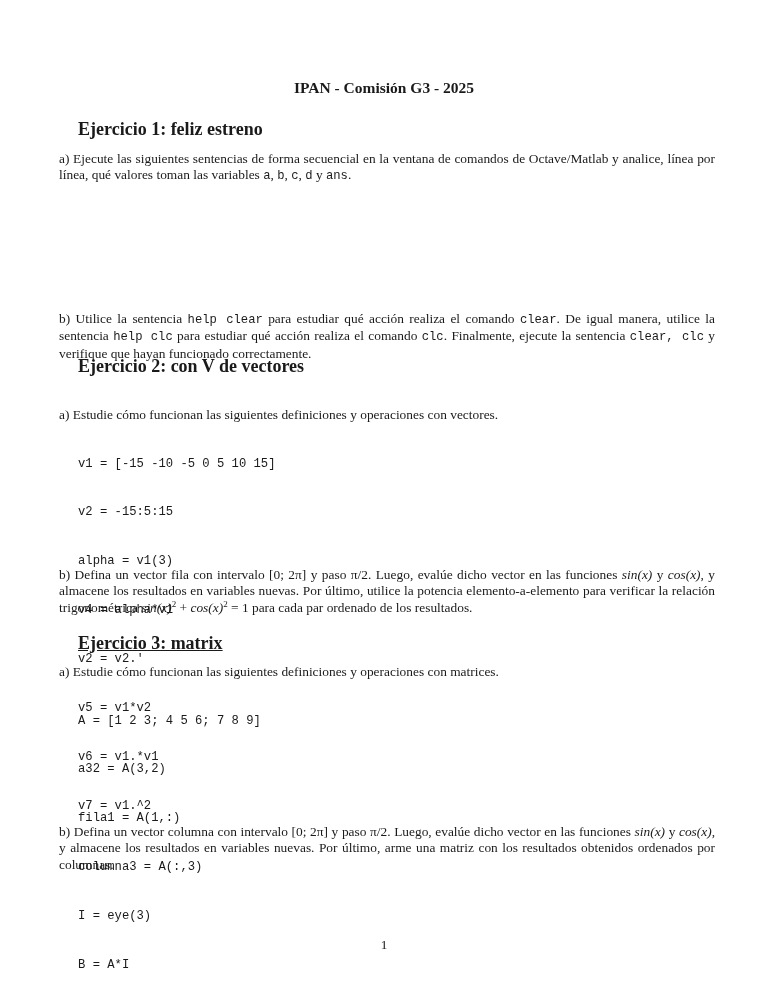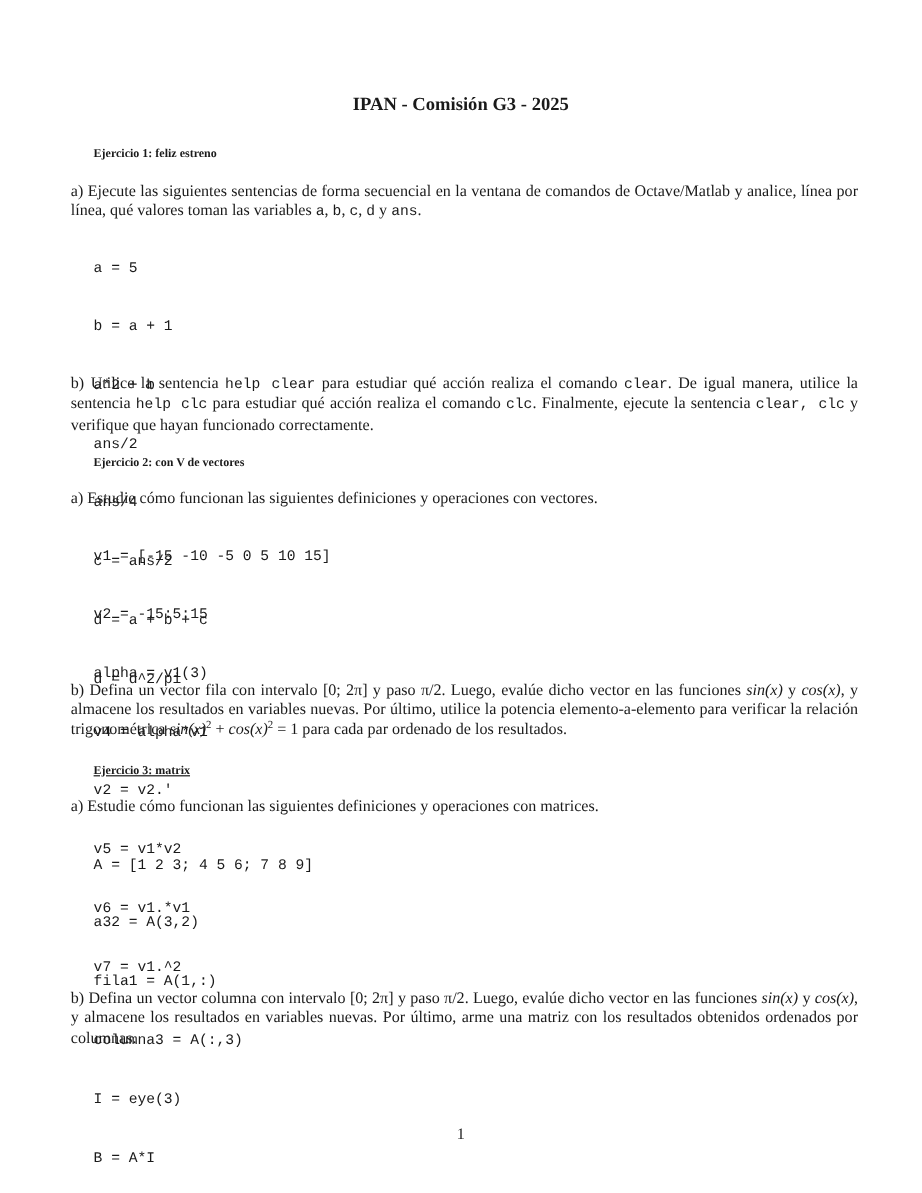--- a/index.html
+++ b/index.html
@@ -13,21 +13,21 @@
       position: absolute; left: 0; width: 768px; top: 79px; text-align: center;
       font-family: "Liberation Serif", serif; font-weight: bold; font-size: 15.5px;
       line-height: 18px;
     }
     .subtitle {
       position: absolute; left: 0; width: 768px; top: 96px; text-align: center;
       font-family: "Liberation Serif", serif; font-size: 15px; line-height: 18px;
     }
     .section-title {
       position: absolute; left: 78px; font-family: "Liberation Serif", serif;
-      font-weight: bold; font-size: 10px; line-height: 16px;
+      font-weight: bold; font-size: 18px; line-height: 16px;
     }
     .para {
       position: absolute; left: 59px; width: 656px;
       font-family: "Liberation Serif", serif; font-size: 13.4px; line-height: 16.3px;
       text-align: justify; text-align-last: left;
     }
     .code-block {
       position: absolute; left: 78px;
       font-family: "Liberation Mono", "DejaVu Sans Mono", monospace; font-size: 12.2px;
       line-height: 16.3px; white-space: pre;
@@ -48,36 +48,26 @@
 <div class="page">
 
   <div class="title">IPAN - Comisión G3 - 2025</div>
 
   <div class="section-title" style="top:121px;">Ejercicio 1: feliz estreno</div>
 
   <div class="para" style="top:151px;">
     <span>a) Ejecute las siguientes sentencias de forma secuencial en la ventana de comandos de Octave/Matlab y analice, línea por línea, qué valores toman las variables </span><span class="tt">a</span><span>, </span><span class="tt">b</span><span>, </span><span class="tt">c</span><span>, </span><span class="tt">d</span><span> y </span><span class="tt">ans</span><span>.</span>
   </div>
 
-  <div class="code-block" style="top:183px;">
-    <span class="code-line">a = 5</span>
-    <span class="code-line">b = a + 1</span>
-    <span class="code-line">a*2 + b</span>
-    <span class="code-line">ans/2</span>
-    <span class="code-line">ans/4</span>
-    <span class="code-line">c = ans/2</span>
-    <span class="code-line">d = a + b + c</span>
-    <span class="code-line">d = d^2/pi</span>
-  </div>
 
   <div class="para" style="top:311px;">
     <span>b) Utilice la sentencia </span><span class="tt">help clear</span><span> para estudiar qué acción realiza el comando </span><span class="tt">clear</span><span>. De igual manera, utilice la sentencia </span><span class="tt">help clc</span><span> para estudiar qué acción realiza el comando </span><span class="tt">clc</span><span>. Finalmente, ejecute la sentencia </span><span class="tt" style="white-space:pre;">clear, clc</span><span> y verifique que hayan funcionado correctamente.</span>
   </div>
 
-  <div class="section-title" style="top:378px;">Ejercicio 2: con V de vectores</div>
+  <div class="section-title" style="top:358px;">Ejercicio 2: con V de vectores</div>
 
   <div class="para" style="top:407px;">a) Estudie cómo funcionan las siguientes definiciones y operaciones con vectores.</div>
 
   <div class="code-block" style="top:423px;">
     <span class="code-line">v1 = [-15 -10 -5 0 5 10 15]</span>
     <span class="code-line">v2 = -15:5:15</span>
     <span class="code-line">alpha = v1(3)</span>
     <span class="code-line">v4 = alpha*v1</span>
     <span class="code-line">v2 = v2.'</span>
     <span class="code-line">v5 = v1*v2</span>

